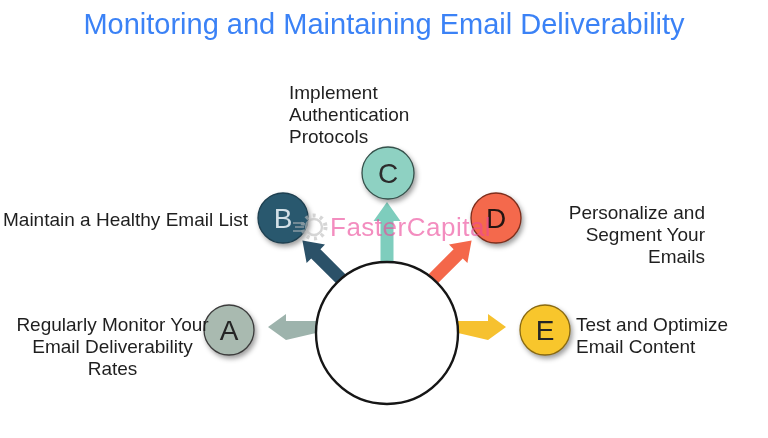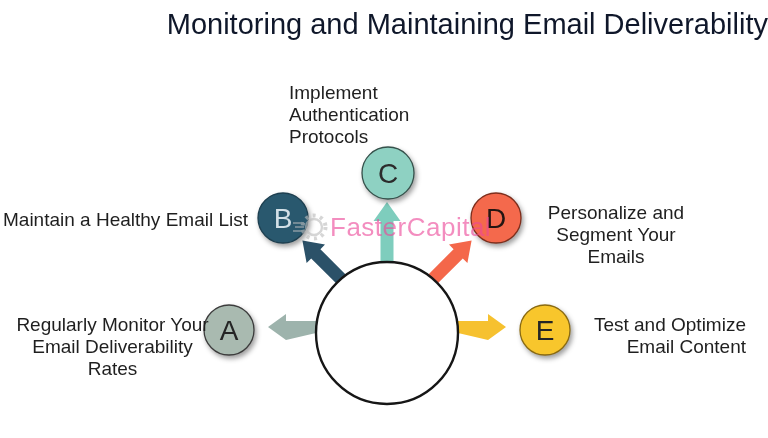--- a/index.html
+++ b/index.html
@@ -1,33 +1,33 @@
 <!DOCTYPE html>
 <html><head>
 <meta charset="utf-8">
 <style>
   html,body{margin:0;padding:0;background:#ffffff;}
   .canvas{
     position:relative;width:768px;height:438px;background:#ffffff;
     font-family:"Liberation Sans",sans-serif;overflow:hidden;
   }
   .title{
-    position:absolute;left:0;top:8px;width:768px;text-align:right;
-    font-size:29px;font-weight:400;color:#0f172a;letter-spacing:0;
+    position:absolute;left:0;top:8px;width:768px;text-align:center;
+    font-size:29px;font-weight:400;color:#3b82f6;letter-spacing:0;
   }
   .diagram-svg{position:absolute;left:0;top:0;}
   .node-label{
     position:absolute;font-size:19px;line-height:1.16;color:#1f1f1f;
     font-weight:400;
   }
   .lbl-implement{left:289px;top:82px;width:180px;text-align:left;}
   .lbl-maintain{right:520px;top:209px;width:320px;text-align:right;white-space:nowrap;}
-  .lbl-personalize{left:527px;top:202px;width:178px;text-align:center;}
+  .lbl-personalize{left:527px;top:202px;width:178px;text-align:right;}
   .lbl-regularly{left:10px;top:314px;width:205px;text-align:center;}
-  .lbl-test{left:576px;top:314px;width:170px;text-align:right;}
+  .lbl-test{left:576px;top:314px;width:170px;text-align:left;}
   .node-letter{
     font-family:"Liberation Sans",sans-serif;font-size:28px;font-weight:400;
   }
   .watermark{
     position:absolute;left:292px;top:208px;width:200px;height:38px;
     display:flex;align-items:center;gap:2px;opacity:0.62;pointer-events:none;
   }
   .watermark-text{
     font-size:26px;color:#ec4899;font-weight:400;letter-spacing:0.5px;
   }

